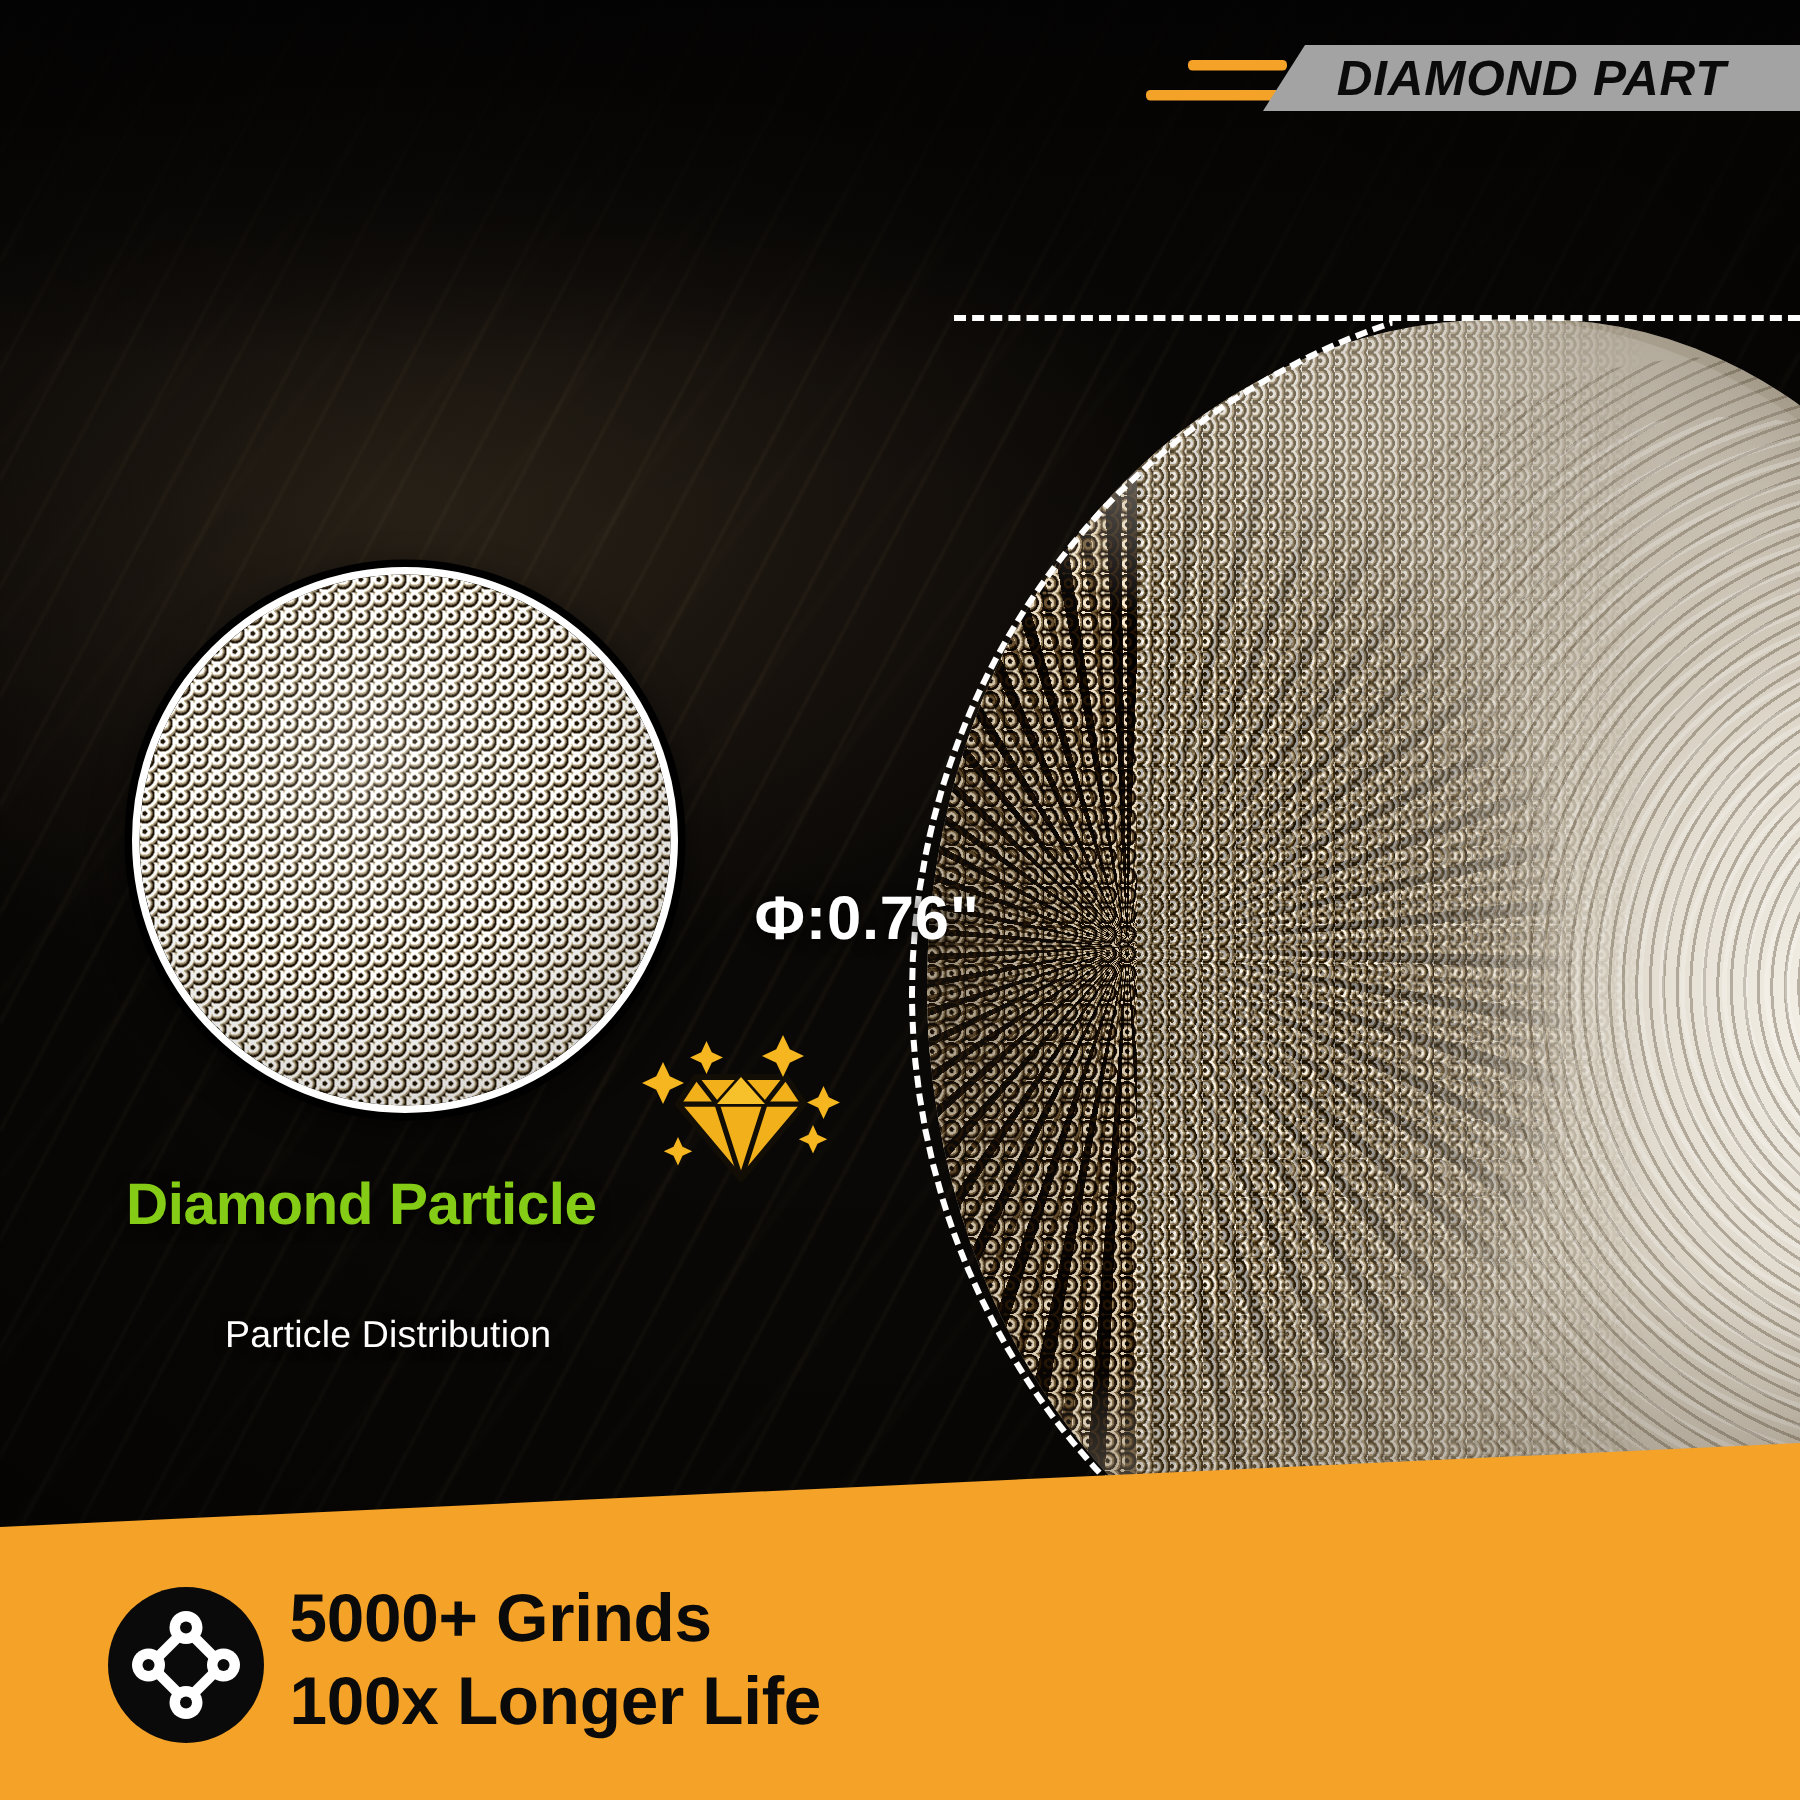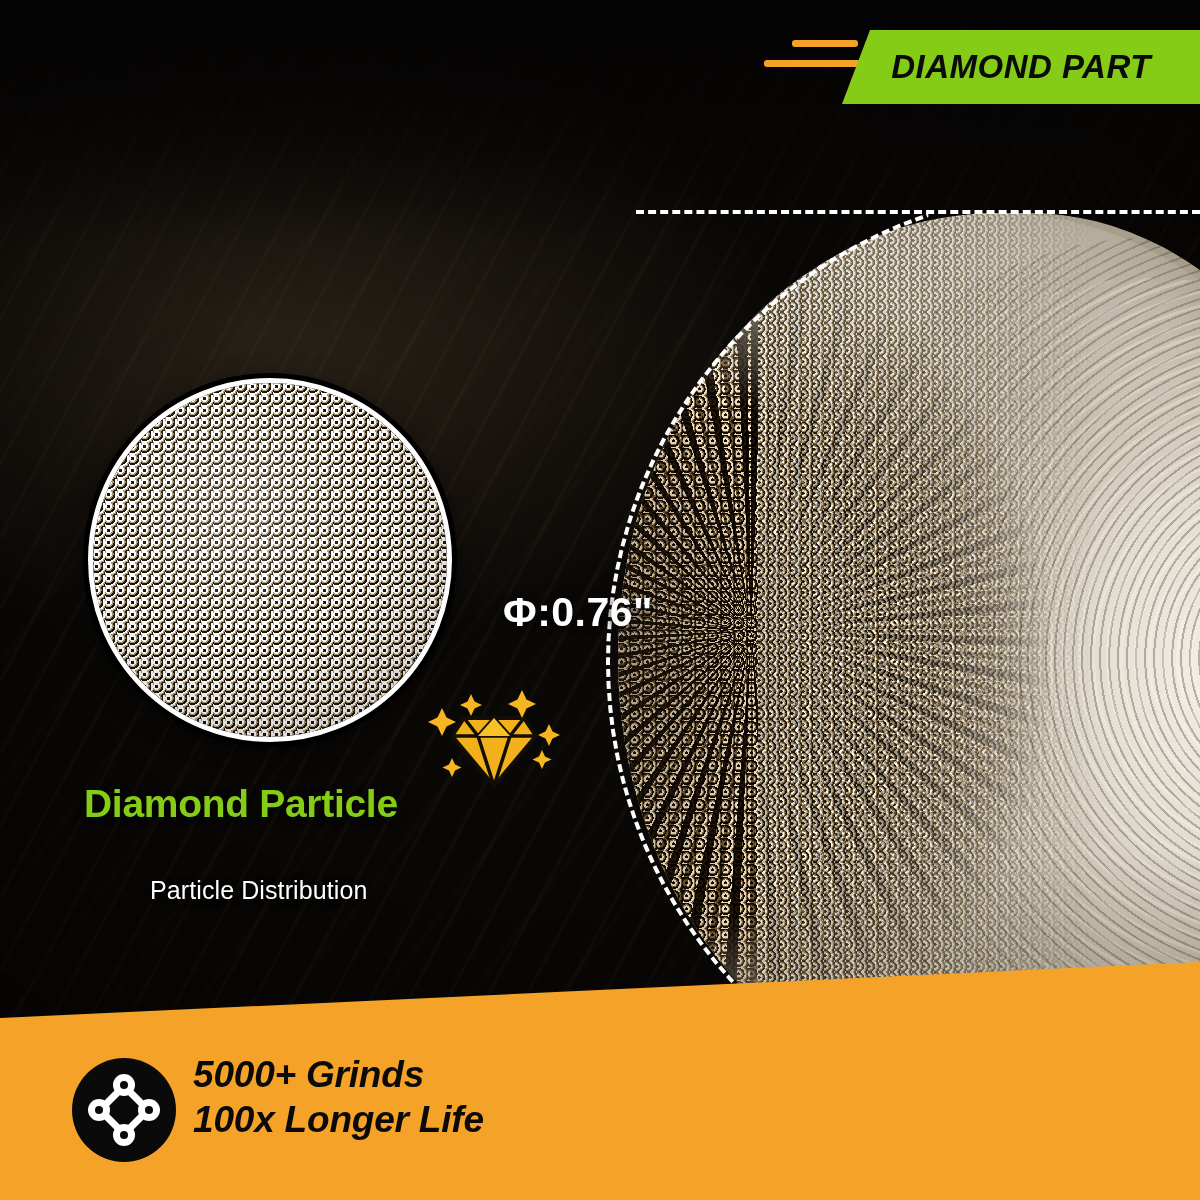--- a/index.html
+++ b/index.html
@@ -108,22 +108,22 @@
   .headline{position:absolute;left:26px;top:62px;width:860px;}
   .headline .hl{
     display:block;color:#fff;font-weight:700;
     font-family:"Liberation Sans", sans-serif;
     font-size:92px;line-height:.97;letter-spacing:-1px;
     transform:scaleX(1.03);transform-origin:left center;
     text-shadow:0 3px 12px rgba(0,0,0,.85), 0 0 2px rgba(0,0,0,.6);
   }
 
   
-  .badge{position:absolute;left:842px;top:30px;width:358px;height:74px;
-    background:#84cc16;
+  .badge{position:absolute;left:842px;top:30px;width:358px;height:44px;
+    background:#a3a3a3;
     clip-path:polygon(28px 0, 100% 0, 100% 100%, 0 100%);
     display:flex;align-items:center;justify-content:center;}
   .badge-text{color:#0b0b0b;font-weight:700;font-style:italic;font-size:33px;
     letter-spacing:.5px;white-space:nowrap;}
   .speed{position:absolute;background:#F5A228;height:7px;border-radius:3px;}
   .speed-1{left:792px;top:40px;width:66px;}
   .speed-2{left:764px;top:60px;width:96px;}
 
   
   .phi{position:absolute;left:503px;top:589px;color:#fff;font-weight:700;font-size:41px;
@@ -139,22 +139,22 @@
   .cap-sub{position:absolute;left:150px;top:876px;width:330px;color:#fff;
     font-weight:400;font-size:25px;letter-spacing:.1px;
     text-shadow:0 2px 8px rgba(0,0,0,.9);}
 
   
   .banner{position:absolute;left:0;top:940px;width:1200px;height:260px;
     background:#F5A228;
     clip-path:polygon(0 78px, 1200px 22px, 1200px 260px, 0 260px);}
   .net-icon{position:absolute;left:72px;top:1058px;width:104px;height:104px;}
   .banner-lines{position:absolute;left:193px;top:1052px;}
-  .banner-lines div{color:#0a0a0a;font-weight:700;font-size:37px;line-height:1.22;
-    letter-spacing:-.2px;white-space:nowrap;font-style:italic;}
+  .banner-lines div{color:#0a0a0a;font-weight:700;font-size:45px;line-height:1.22;
+    letter-spacing:-.2px;white-space:nowrap;}
 </style>
 </head>
 <body>
 
 <div id="stage">
 
   <div class="bg-base"></div>
   <div class="bg-streaks"></div>
   <div class="bg-streaks2"></div>
   <div class="bg-vignette"></div>

